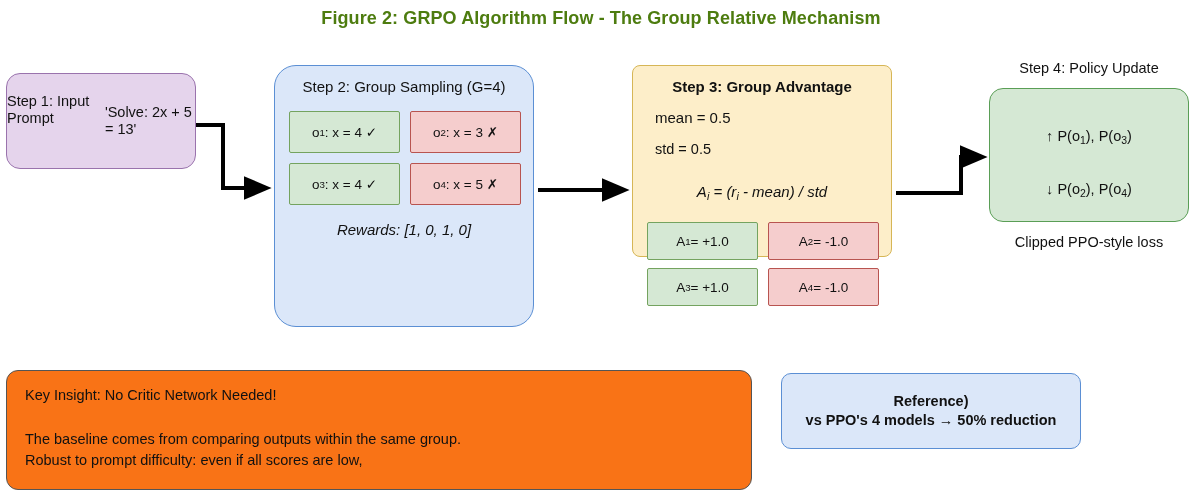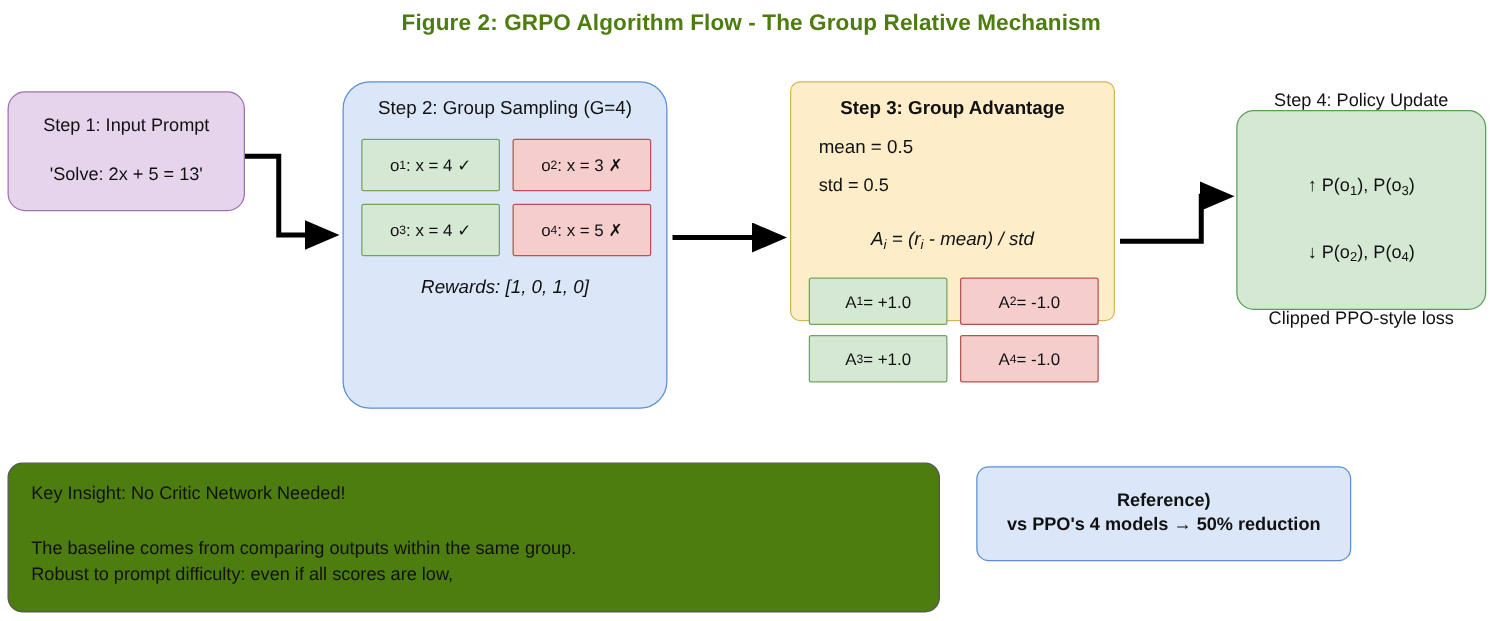--- a/index.html
+++ b/index.html
@@ -38,21 +38,21 @@
 
   
   #step1-box {
     left: 6px;
     top: 73px;
     width: 190px;
     height: 96px;
     background: #e5d4ec;
     border-color: #9a73ad;
     display: flex;
-    flex-direction: column;
+    flex-direction: row;
     align-items: center;
     justify-content: center;
   }
   #step1-box .line {
     font-size: 14.5px;
     line-height: 1.2;
   }
   #step1-box .line.first { margin-bottom: 22px; }
 
   
@@ -177,42 +177,42 @@
     justify-content: center;
     font-size: 13.5px;
     white-space: nowrap;
   }
 
   
   #step4-box {
     left: 989px;
     top: 88px;
     width: 200px;
-    height: 160px;
+    height: 134px;
     background: #d5e8d4;
     border-color: #5a9e56;
     display: flex;
     flex-direction: column;
     align-items: center;
     justify-content: center;
     text-align: center;
     gap: 32px;
   }
   #step4-box .s4-title { font-size: 14.5px; margin-bottom: 19px; }
   #step4-box .s4-up,
   #step4-box .s4-down { font-size: 14.5px; line-height: 1.35; }
   #step4-box .s4-loss { font-size: 14.5px; margin-top: 1px; }
 
   
   #insight-box {
     left: 6px;
     top: 370px;
     width: 746px;
     height: 120px;
-    background: #4d7c0f;
+    background: #f97316;
     border-color: #555555;
     border-radius: 12px;
     padding: 16px 18px;
   }
   #insight-headline { font-size: 14.5px; }
   #insight-body {
     margin-top: 26px;
     font-size: 14.5px;
     line-height: 1.42;
   }

